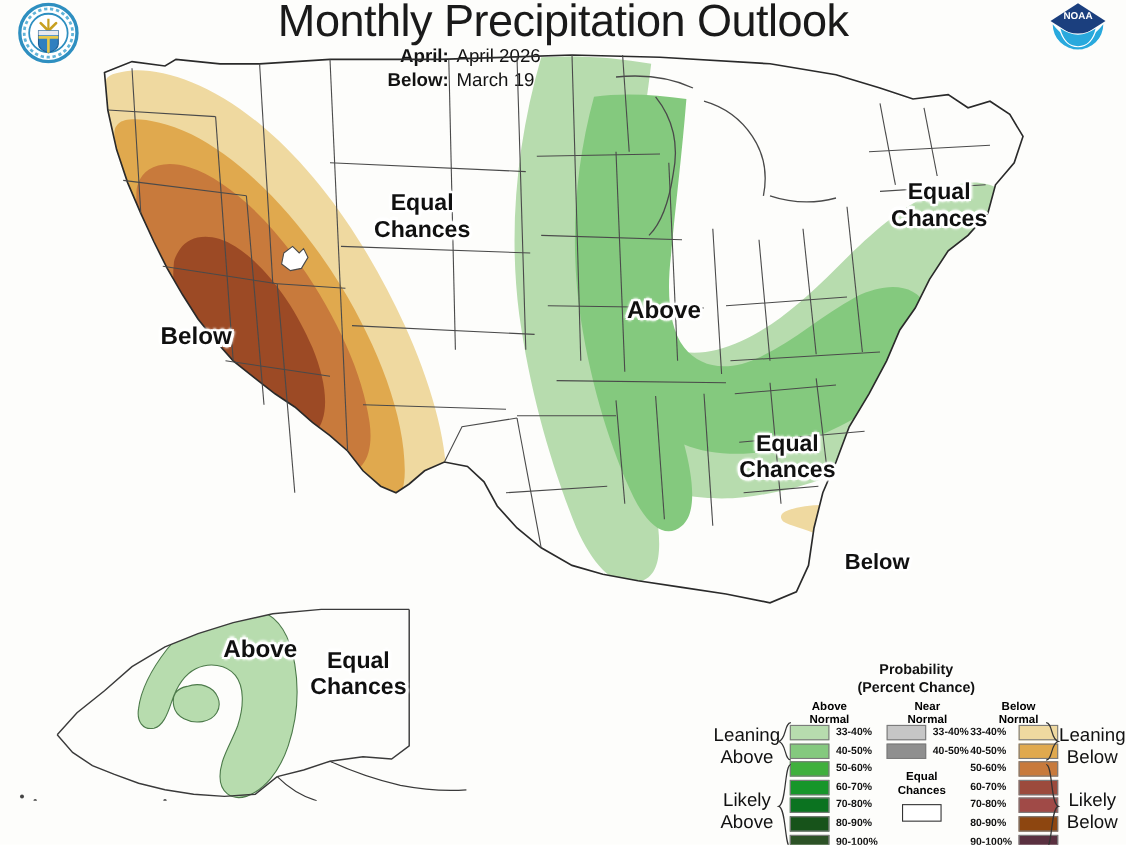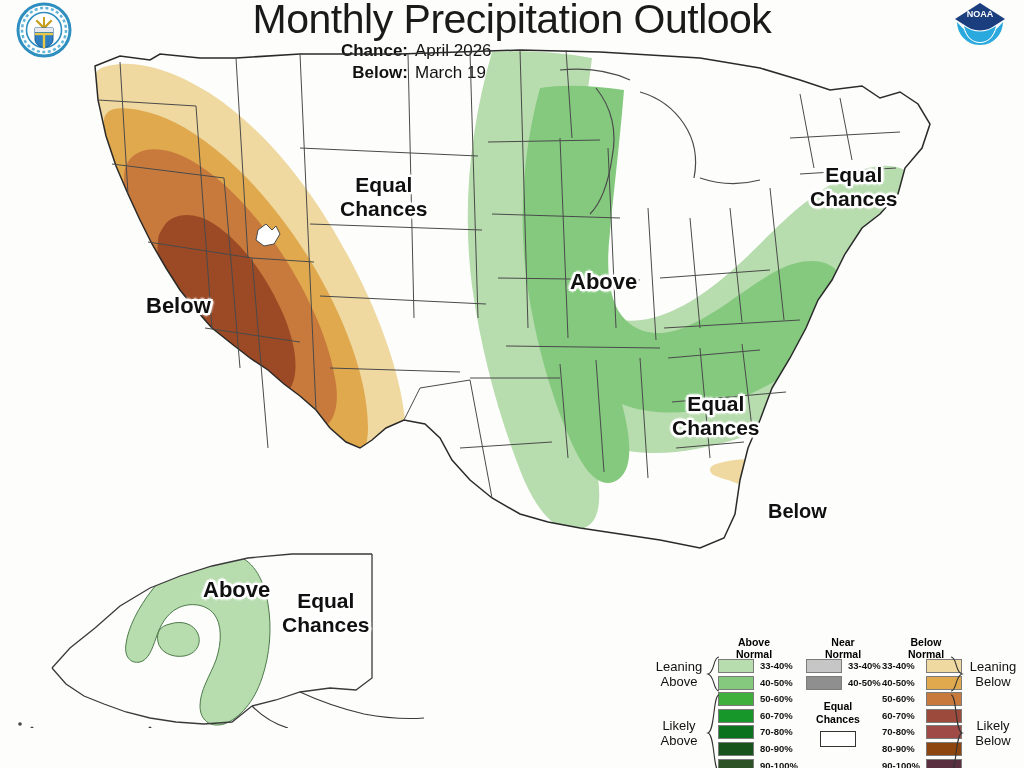--- a/index.html
+++ b/index.html
@@ -108,21 +108,21 @@
     box-sizing: border-box;
   }
   .swlabel {
     position: absolute;
     font-size: 9.5px; font-weight: bold;
     color: #111; white-space: nowrap;
     line-height: 14px; height: 14px;
   }
   .bracket-txt {
     position: absolute;
-    font-size: 13px; font-weight: normal;
+    font-size: 17px; font-weight: normal;
     text-align: center; line-height: 1.18;
     color: #111;
   }
   #br-leaning-above { left: 648px; top: 659px; width: 62px; }
   #br-likely-above  { left: 648px; top: 718px; width: 62px; }
   #br-leaning-below { left: 962px; top: 659px; width: 62px; }
   #br-likely-below  { left: 962px; top: 718px; width: 62px; }
 
   #ec-label {
     position: absolute; left: 800px; top: 700px;
@@ -160,21 +160,21 @@
     <path d="M5 20 a23 23 0 0 0 46 0 q-11 14 -23 14 q-12 0 -23 -14 Z" fill="#29a9dd"></path>
     <path d="M6 21 a22 22 0 0 0 44 0 q-4 22 -22 22 q-18 0 -22 -22 Z" fill="#29a9dd"></path>
     <path d="M10 22 q18 13 36 0 q-5 19 -18 19 q-13 0 -18 -19 Z" fill="#ffffff"></path>
     <path d="M12 24 q16 11 32 0 q-4 16 -16 16 q-12 0 -16 -16 Z" fill="#29a9dd"></path>
     <text x="28" y="15" font-size="9" font-weight="bold" fill="#ffffff" text-anchor="middle" font-family="Liberation Sans, sans-serif">NOAA</text>
   </svg>
 
   <div id="title">Monthly Precipitation Outlook</div>
   <div id="meta">
     <span class="meta-row">
-      <span class="meta-lbl">Chance:</span><span class="meta-val">April 2026</span>
+      <span class="meta-lbl">April:</span><span class="meta-val">April 2026</span>
     </span>
     <span class="meta-row">
       <span class="meta-lbl">Below:</span><span class="meta-val">March 19, 2026</span>
     </span>
   </div>
 
   <div id="map-wrap">
   <svg id="map-svg" viewBox="0 0 1024 700">
     <defs>
       <clipPath id="clip-conus">
@@ -371,20 +371,24 @@
 
   <div class="maplabel" id="lbl-below-fl">Below</div>
 
   <div class="maplabel" id="lbl-above-ak">Above</div>
 
   <div class="maplabel" id="lbl-ec-ak">
     <span>Equal</span><br>
     <span>Chances</span>
   </div>
 
+  <div id="legend-title" style="position:absolute;left:733px;top:601px;width:200px;text-align:center;font-size:13px;font-weight:bold;line-height:1.2;color:#111;">
+    <span>Probability</span><br>
+    <span>(Percent Chance)</span>
+  </div>
 
   <div class="col-head" id="head-above">
     <span>Above</span><br>
     <span>Normal</span>
   </div>
   <div class="col-head" id="head-near">
     <span>Near</span><br>
     <span>Normal</span>
   </div>
   <div class="col-head" id="head-below">

